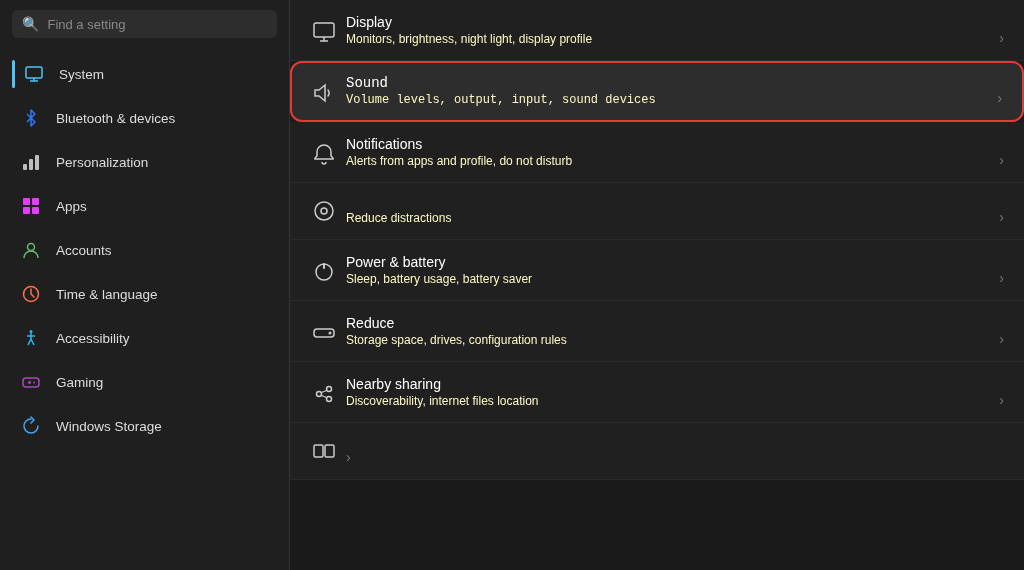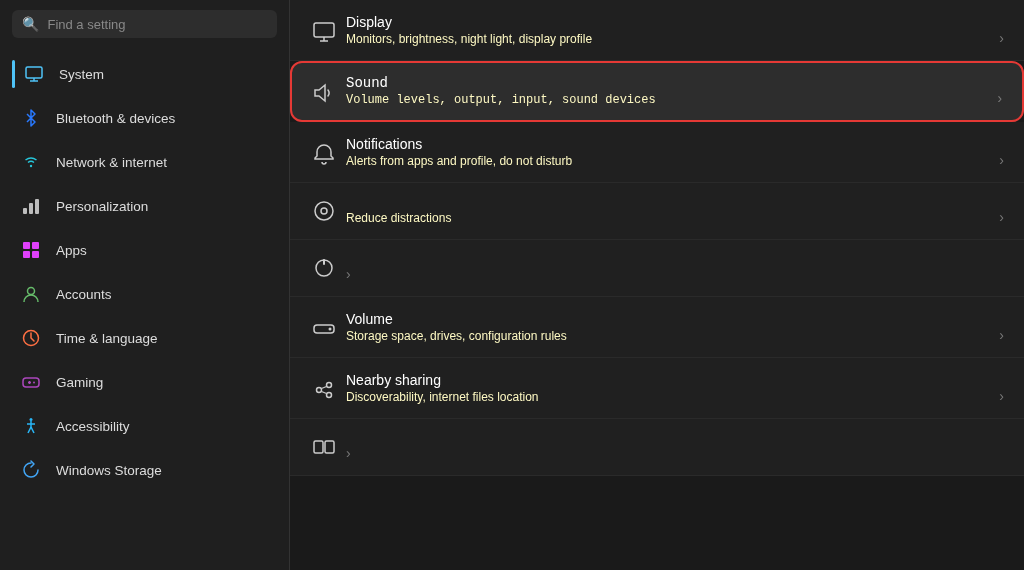--- a/index.html
+++ b/index.html
@@ -173,31 +173,20 @@
 
   <div class="nav-item">
     <span class="nav-icon">
       <svg width="20" height="20" viewBox="0 0 20 20" fill="none" xmlns="http://www.w3.org/2000/svg">
         <polyline points="6,6 14,14 10,18 10,2 14,6 6,14" stroke="#2979ff" stroke-width="1.5" fill="none" stroke-linejoin="round"></polyline>
       </svg>
     </span>
     <span class="nav-label">Bluetooth &amp; devices</span>
   </div>
 
-  <div class="nav-item">
-    <span class="nav-icon">
-      <svg width="20" height="20" viewBox="0 0 20 20" fill="#26c6da" xmlns="http://www.w3.org/2000/svg">
-        <path d="M10 13 Q10 13 10 13" stroke="#26c6da" stroke-width="2"></path>
-        <path d="M7 10.5 Q10 8 13 10.5" stroke="#26c6da" stroke-width="1.5" fill="none"></path>
-        <path d="M4.5 8 Q10 4 15.5 8" stroke="#26c6da" stroke-width="1.5" fill="none"></path>
-        <circle cx="10" cy="14" r="1.2" fill="#26c6da"></circle>
-      </svg>
-    </span>
-    <span class="nav-label">Network &amp; internet</span>
-  </div>
 
   <div class="nav-item">
     <span class="nav-icon">
       <svg width="20" height="20" viewBox="0 0 20 20" fill="none" xmlns="http://www.w3.org/2000/svg">
         <rect x="2" y="12" width="4" height="6" rx="1" fill="#bdbdbd"></rect>
         <rect x="8" y="7" width="4" height="11" rx="1" fill="#bdbdbd"></rect>
         <rect x="14" y="3" width="4" height="15" rx="1" fill="#bdbdbd"></rect>
       </svg>
     </span>
     <span class="nav-label">Personalization</span>
@@ -226,47 +215,47 @@
   </div>
 
   <div class="nav-item">
     <span class="nav-icon">
       <svg width="20" height="20" viewBox="0 0 20 20" fill="none" xmlns="http://www.w3.org/2000/svg">
         <circle cx="10" cy="10" r="7.5" stroke="#ff7043" stroke-width="1.5"></circle>
         <polyline points="10,5 10,10 13,13" stroke="#ff7043" stroke-width="1.5" stroke-linecap="round"></polyline>
       </svg>
     </span>
     <span class="nav-label">Time &amp; language</span>
-  </div>
-
-  <div class="nav-item">
-    <span class="nav-icon">
-      <svg width="20" height="20" viewBox="0 0 20 20" fill="none" xmlns="http://www.w3.org/2000/svg">
-        <rect x="2" y="6" width="16" height="9" rx="3" stroke="#ab47bc" stroke-width="1.5"></rect>
-        <line x1="7" y1="10.5" x2="10" y2="10.5" stroke="#ab47bc" stroke-width="1.5"></line>
-        <line x1="8.5" y1="9" x2="8.5" y2="12" stroke="#ab47bc" stroke-width="1.5"></line>
-        <circle cx="13" cy="10.5" r="1" fill="#ab47bc"></circle>
-      </svg>
-    </span>
-    <span class="nav-label">Gaming</span>
   </div>
 
   <div class="nav-item">
     <span class="nav-icon">
       <svg width="20" height="20" viewBox="0 0 20 20" fill="none" xmlns="http://www.w3.org/2000/svg">
         <circle cx="10" cy="3.5" r="1.5" fill="#29b6f6"></circle>
         <line x1="10" y1="5" x2="10" y2="11" stroke="#29b6f6" stroke-width="1.5"></line>
         <line x1="6" y1="8" x2="14" y2="8" stroke="#29b6f6" stroke-width="1.5"></line>
         <line x1="10" y1="11" x2="7" y2="17" stroke="#29b6f6" stroke-width="1.5"></line>
         <line x1="10" y1="11" x2="13" y2="17" stroke="#29b6f6" stroke-width="1.5"></line>
       </svg>
     </span>
     <span class="nav-label">Accessibility</span>
   </div>
 
+  <div class="nav-item">
+    <span class="nav-icon">
+      <svg width="20" height="20" viewBox="0 0 20 20" fill="none" xmlns="http://www.w3.org/2000/svg">
+        <rect x="2" y="6" width="16" height="9" rx="3" stroke="#ab47bc" stroke-width="1.5"></rect>
+        <line x1="7" y1="10.5" x2="10" y2="10.5" stroke="#ab47bc" stroke-width="1.5"></line>
+        <line x1="8.5" y1="9" x2="8.5" y2="12" stroke="#ab47bc" stroke-width="1.5"></line>
+        <circle cx="13" cy="10.5" r="1" fill="#ab47bc"></circle>
+      </svg>
+    </span>
+    <span class="nav-label">Gaming</span>
+  </div>
+
 
   <div class="nav-item">
     <span class="nav-icon">
       <svg width="20" height="20" viewBox="0 0 20 20" fill="none" xmlns="http://www.w3.org/2000/svg">
         <path d="M17 10A7 7 0 1 1 10 3" stroke="#42a5f5" stroke-width="1.5" stroke-linecap="round"></path>
         <polyline points="10,1 13,4 10,7" stroke="#42a5f5" stroke-width="1.5" fill="none" stroke-linecap="round" stroke-linejoin="round"></polyline>
       </svg>
     </span>
     <span class="nav-label">Windows Storage</span>
   </div>
@@ -333,32 +322,36 @@
     </div>
 
     <div class="settings-item">
       <span class="settings-item-icon">
         <svg width="24" height="24" viewBox="0 0 24 24" fill="none">
           <circle cx="12" cy="12" r="8" stroke="#ccc" stroke-width="1.5"></circle>
           <line x1="12" y1="4" x2="12" y2="8" stroke="#ccc" stroke-width="2" stroke-linecap="round"></line>
           <path d="M7.05 7.05 A8 8 0 1 0 16.95 7.05" stroke="none"></path>
         </svg>
       </span>
+      <div class="settings-item-text">
+        <div class="settings-item-title">Power &amp; battery</div>
+        <div class="settings-item-subtitle">Sleep, battery usage, battery saver</div>
+      </div>
       <span class="settings-item-chevron">›</span>
     </div>
 
     <div class="settings-item">
       <span class="settings-item-icon">
         <svg width="24" height="24" viewBox="0 0 24 24" fill="none">
           <rect x="2" y="8" width="20" height="8" rx="3" stroke="#ccc" stroke-width="1.5"></rect>
           <circle cx="18" cy="12" r="1.5" fill="#ccc"></circle>
         </svg>
       </span>
       <div class="settings-item-text">
-        <div class="settings-item-title">Volume</div>
+        <div class="settings-item-title">Reduce</div>
         <div class="settings-item-subtitle">Storage space, drives, configuration rules</div>
       </div>
       <span class="settings-item-chevron">›</span>
     </div>
 
     <div class="settings-item">
       <span class="settings-item-icon">
         <svg width="24" height="24" viewBox="0 0 24 24" fill="none">
           <circle cx="7" cy="12" r="2.5" stroke="#ccc" stroke-width="1.5"></circle>
           <circle cx="17" cy="7" r="2.5" stroke="#ccc" stroke-width="1.5"></circle>

